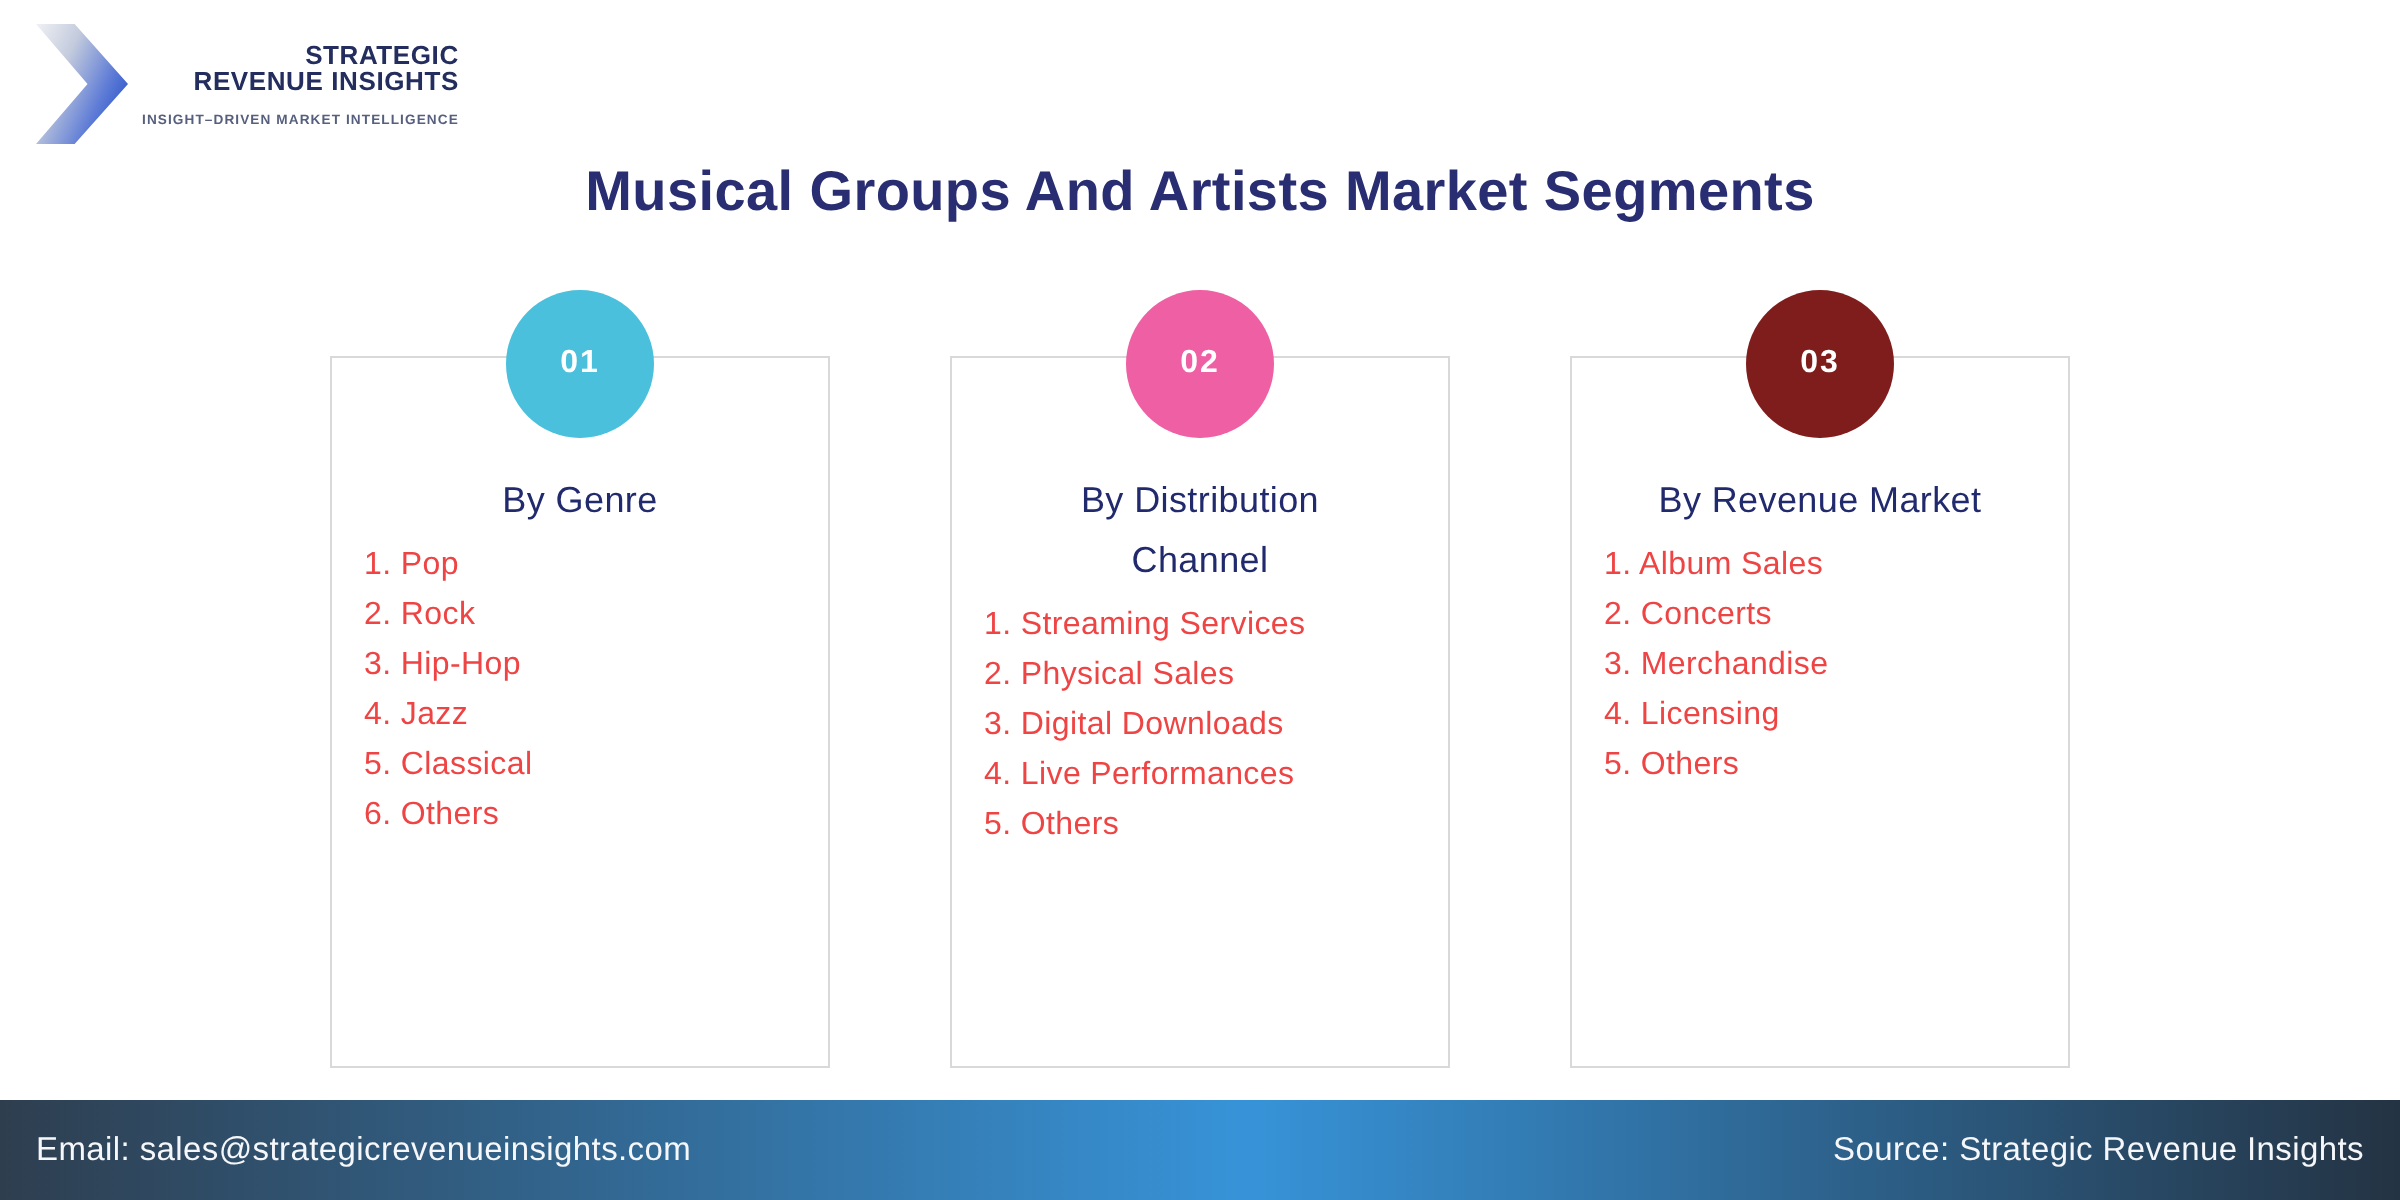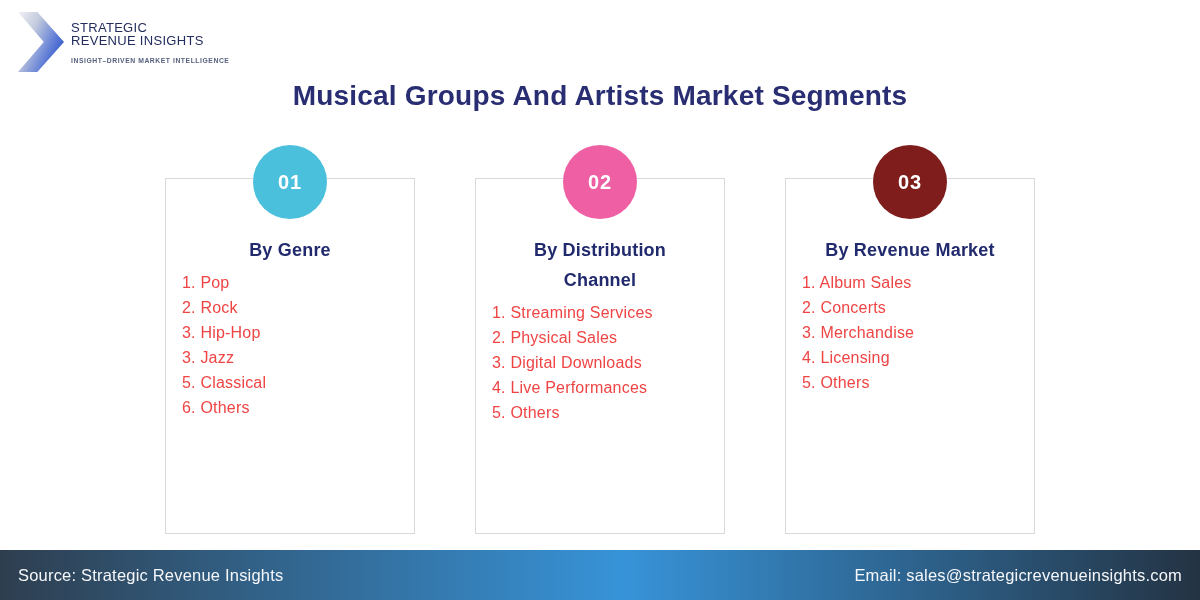--- a/index.html
+++ b/index.html
@@ -25,24 +25,25 @@
   }
   .logo-chevron {
     width: 46px;
     height: 60px;
     clip-path: polygon(0% 0%, 42% 0%, 100% 50%, 42% 100%, 0% 100%, 56% 50%);
     background: linear-gradient(115deg, #f0f1f4 0%, #c3cbdd 32%, #5d7bd6 68%, #2450c8 92%);
     margin-right: 7px;
   }
   .logo-name {
     font-size: 13px;
-    font-weight: normal;
+    font-weight: bold;
     color: #232d5e;
     line-height: 13.5px;
     letter-spacing: 0.3px;
+    text-align: right;
   }
   .logo-tagline {
     font-size: 6.8px;
     color: #565f7d;
     letter-spacing: 0.55px;
     margin-top: 9px;
     font-weight: bold;
   }
 
   
@@ -85,30 +86,30 @@
     transform: translateX(-50%);
     width: 74px;
     height: 74px;
     border-radius: 50%;
     display: flex;
     align-items: center;
     justify-content: center;
   }
   .circle-num {
     color: #ffffff;
-    font-size: 20px;
+    font-size: 16px;
     font-weight: bold;
     letter-spacing: 1px;
   }
   .card-title {
     margin: 0 auto;
     max-width: 180px;
     text-align: center;
     font-size: 18px;
-    font-weight: bold;
+    font-weight: normal;
     color: #222a6e;
     line-height: 30px;
     letter-spacing: 0.2px;
   }
   .card-list {
     list-style: none;
     margin: 5px 0 0 0;
     padding: 0 0 0 16px;
   }
   .card-list li {
@@ -158,21 +159,21 @@
 
   <section class="card">
     <div class="circle" style="background: rgb(74, 192, 220);">
       <span class="circle-num">01</span>
     </div>
     <h2 class="card-title">By Genre</h2>
     <ul class="card-list">
       <li>1. Pop</li>
       <li>2. Rock</li>
       <li>3. Hip-Hop</li>
-      <li>3. Jazz</li>
+      <li>4. Jazz</li>
       <li>5. Classical</li>
       <li>6. Others</li>
     </ul>
   </section>
 
   <section class="card">
     <div class="circle" style="background: rgb(238, 95, 164); align-items: center;">
       <span class="circle-num">02</span>
     </div>
     <h2 class="card-title">By Distribution Channel</h2>
@@ -195,15 +196,15 @@
       <li>2. Concerts</li>
       <li>3. Merchandise</li>
       <li>4. Licensing</li>
       <li>5. Others</li>
     </ul>
   </section>
 
 </div>
 
 <footer class="footer">
+  <span>Email: sales@strategicrevenueinsights.com</span>
   <span>Source: Strategic Revenue Insights</span>
-  <span>Email: sales@strategicrevenueinsights.com</span>
 </footer>
 
 </body></html>

